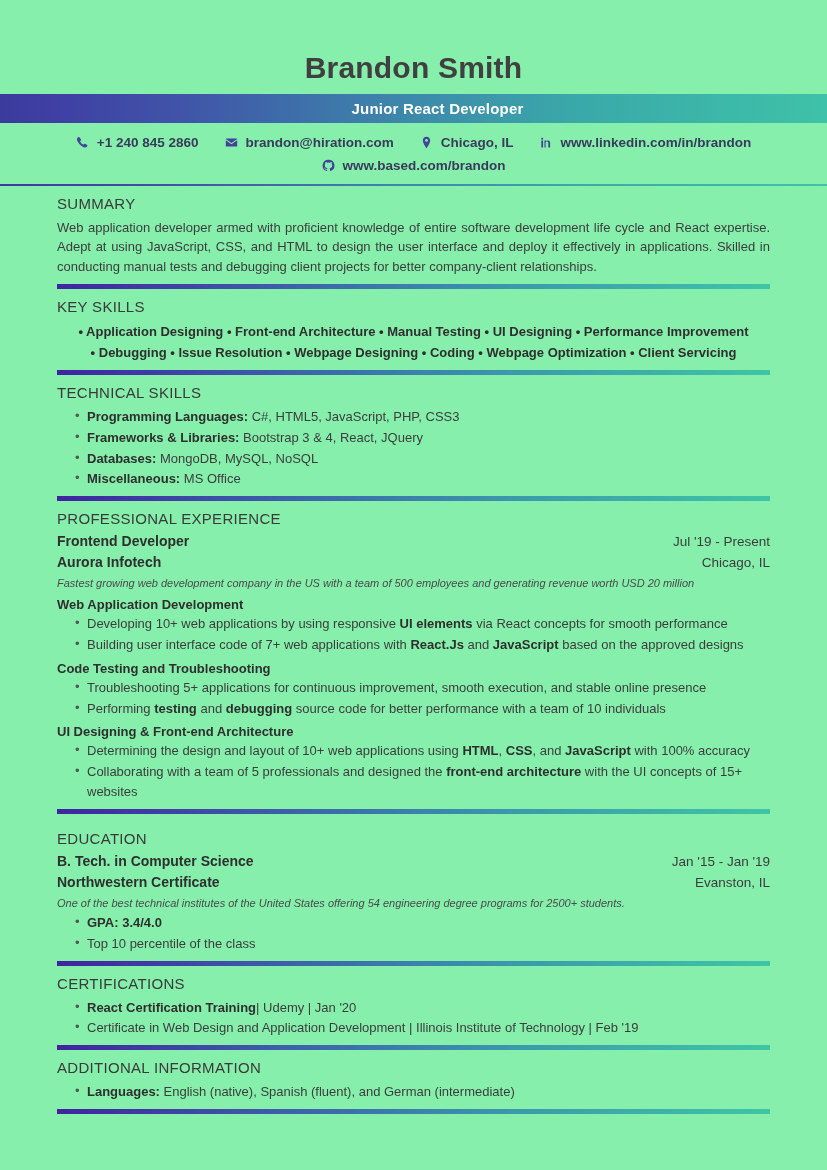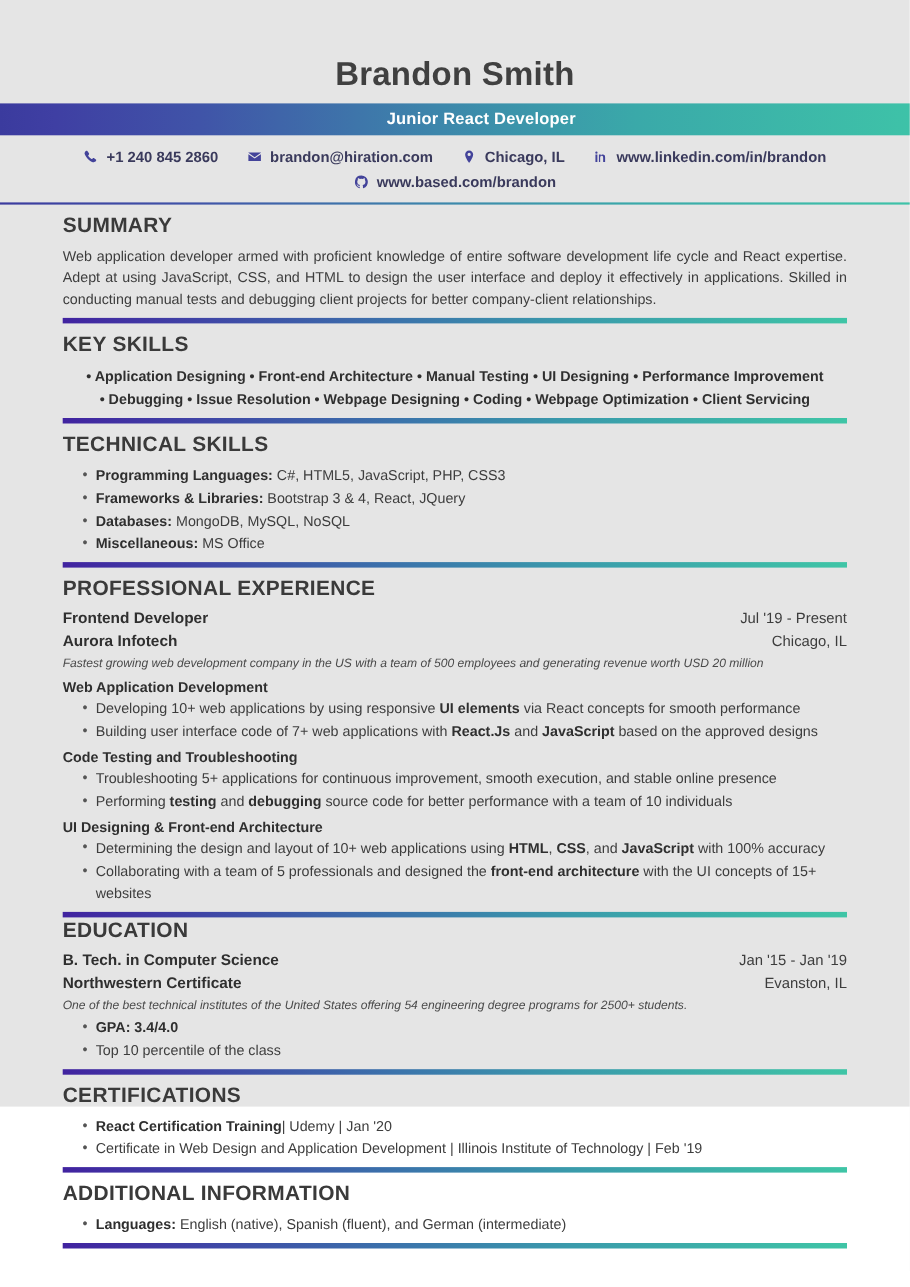--- a/index.html
+++ b/index.html
@@ -11,23 +11,23 @@
     width: 827px;
     height: 1170px;
     font-family: "Liberation Sans", sans-serif;
     color: #333333;
     position: relative;
     overflow: hidden;
   }
 
   .page {
     width: 827px;
-    height: 1006px;
+    height: 1170px;
     position: relative;
-    background: #e5e5e5;
+    background: #86efac;
     box-sizing: border-box;
   }
 
   
   .header-name-wrap {
     padding-top: 52px;
     padding-bottom: 10px;
     text-align: center;
   }
   .header-name {
@@ -95,22 +95,22 @@
 
   
   .body-wrap {
     padding: 0 57px;
   }
 
   .section {
     padding-top: 9px;
   }
   .section-title {
-    font-size: 19px;
-    font-weight: bold;
+    font-size: 15px;
+    font-weight: normal;
     color: #3a3a3a;
     letter-spacing: 0.3px;
     margin-bottom: 6px;
   }
   .divider {
     height: 5px;
     margin-top: 7px;
     background: linear-gradient(to right, #4123a0 0%, #3f45a6 18%, #3b72ab 42%, #3a9bab 65%, #3fc5a6 100%);
   }
 
@@ -180,21 +180,21 @@
     margin-top: 6px;
     line-height: 1.4;
   }
   .subhead {
     font-size: 13px;
     font-weight: bold;
     color: #2f2f2f;
     margin-top: 6px;
   }
 
-  .section-edu { padding-top: 2px; }
+  .section-edu { padding-top: 16px; }
 </style>
 </head>
 <body>
 
 <div class="page">
 
   <div class="header-name-wrap">
     <div class="header-name">Brandon Smith</div>
   </div>
 

